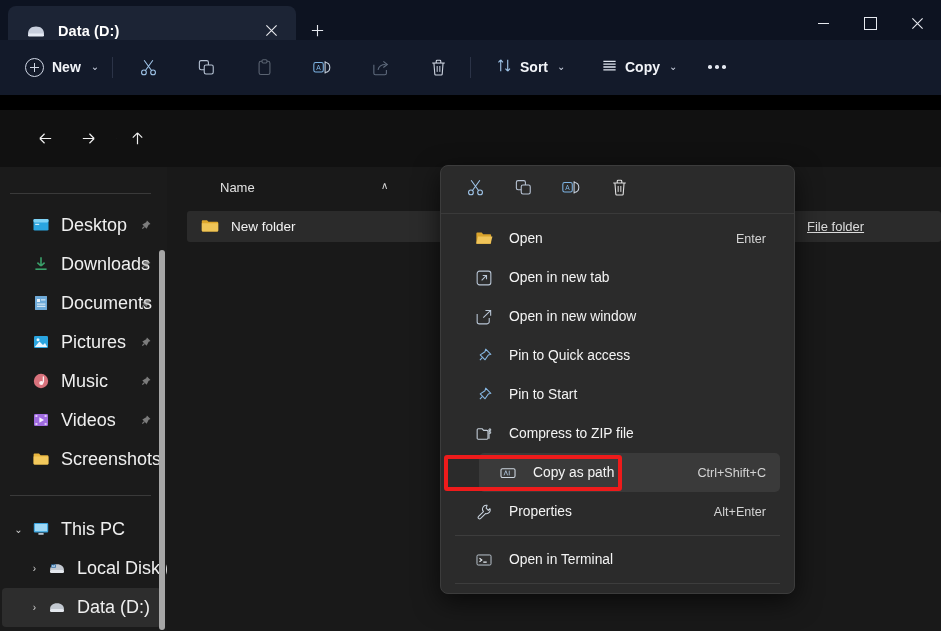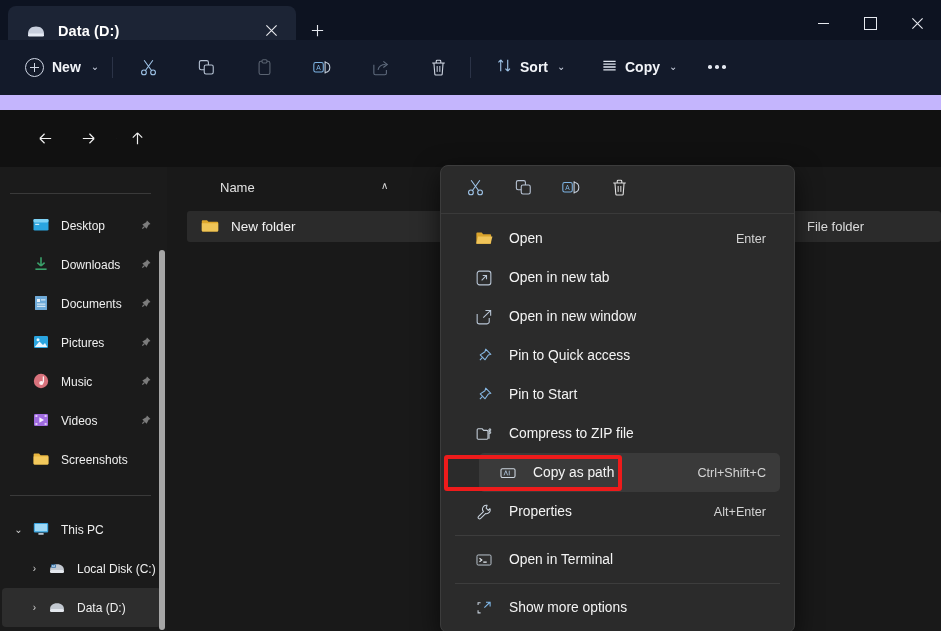--- a/index.html
+++ b/index.html
@@ -3,21 +3,21 @@
 <meta charset="utf-8">
 <style>
   * { box-sizing: border-box; margin: 0; padding: 0; }
   html, body {
     width: 941px; height: 631px;
     background: #0e1420;
     font-family: "Liberation Sans", sans-serif;
     overflow: hidden;
     -webkit-font-smoothing: antialiased;
   }
-  #app { position: relative; width: 941px; height: 553px; background: #c4b5fd; }
+  #app { position: relative; width: 941px; height: 553px; background: #000000; }
 
   
   .titlebar {
     position: absolute; left: 0; top: 0; width: 941px; height: 55px;
     background: #0d1321;
   }
   .tab {
     position: absolute; left: 8px; top: 6px; width: 288px; height: 49px;
     background: #1c2435; border-radius: 8px 8px 0 0;
     display: flex; align-items: center; padding: 0 10px 0 18px;
@@ -124,21 +124,21 @@
     background: #1b1b1b; overflow: hidden;
   }
   .sb-rule { height: 1px; background: #3a3a3a; margin: 26px 16px 12px 10px; }
   .sb-rule2 { height: 1px; background: #3a3a3a; margin: 16px 16px 14px 10px; }
   .sb-item {
     position: relative; height: 39px; display: flex; align-items: center;
     padding-left: 30px; border-radius: 4px; margin: 0 6px 0 2px;
   }
   .sb-item.sel { background: #2d2d2d; }
   .sb-item .ico { width: 19px; height: 19px; flex: 0 0 auto; margin-right: 10px; }
-  .sb-item .lbl { color: #efefef; font-size: 12px; white-space: nowrap; }
+  .sb-item .lbl { color: #efefef; font-size: 18px; white-space: nowrap; }
   .sb-pin { position: absolute; right: 9px; top: 12px; width: 13px; height: 13px; opacity: .62; }
   .sb-exp {
     position: absolute; left: 10px; top: 13px; width: 13px; height: 13px;
     color: #d2d2d2; font-size: 10px; display: flex; align-items: center; justify-content: center;
   }
   .sb-item.lvl2 { padding-left: 46px; }
   .sb-scrollbar {
     position: absolute; left: 159px; top: 83px; width: 6px; height: 380px;
     background: #a6a6a6; border-radius: 3px;
   }
@@ -155,21 +155,21 @@
   .col-name { position: absolute; left: 53px; top: 13px; }
   .col-sort { position: absolute; left: 214px; top: 13px; color: #d8d8d8; font-size: 10px; }
   .col-div { position: absolute; left: 788px; top: 176px; width: 1px; height: 23px; background: #4a4a4a; }
   .row {
     position: absolute; left: 20px; top: 44px; width: 754px; height: 31px;
     background: #2b2b2b; border-radius: 3px; display: flex; align-items: center;
     padding-left: 14px;
   }
   .row .fico { width: 19px; height: 17px; flex: 0 0 auto; margin-right: 11px; }
   .row .fname { color: #f2f2f2; font-size: 13.5px; }
-  .row .ftype { position: absolute; left: 620px; color: #dcdcdc; font-size: 13px; }
+  .row .ftype { position: absolute; left: 620px; color: #dcdcdc; font-size: 13px; text-decoration: underline; }
 
   
   .ctxmenu {
     position: absolute; left: 440px; top: 165px; width: 355px;
     background: #2b2b2b; border: 1px solid #3c3c3c; border-radius: 8px;
     box-shadow: 0 8px 26px rgba(0,0,0,.62);
     overflow: hidden; z-index: 40;
   }
   .ctx-iconrow {
     height: 48px; display: flex; align-items: center; gap: 16px; padding-left: 18px;
@@ -721,29 +721,19 @@
             <path d="M5 8 L7.6 10 L5 12" stroke="#e8eef4" stroke-width="1.2" fill="none"></path>
             <path d="M9.2 12.4 H13" stroke="#e8eef4" stroke-width="1.2"></path>
           </svg>
         </span>
         <span class="clab">Open in Terminal</span>
         <span class="cacc"></span>
       </div>
 
       <div class="ctx-sep"></div>
 
-      <div class="ctx-item">
-        <span class="ci">
-          <svg viewBox="0 0 20 20" width="18" height="18">
-            <path d="M3.4 6.8 V4.2 H6.2 M3.4 12.6 V15.4 H6.2" stroke="#c6d0db" stroke-width="1.2" fill="none"></path>
-            <path d="M10.4 9.6 L16.6 3.6 M12.2 3.6 H16.8 V8.2" stroke="#7fb6e6" stroke-width="1.2" fill="none"></path>
-          </svg>
-        </span>
-        <span class="clab">Show more options</span>
-        <span class="cacc"></span>
-      </div>
 
     </div>
   </div>
 
   <div class="redbox" style="left:444px;top:455px;width:178px;height:36px"></div>
 
 </div>
 
 </body></html>

